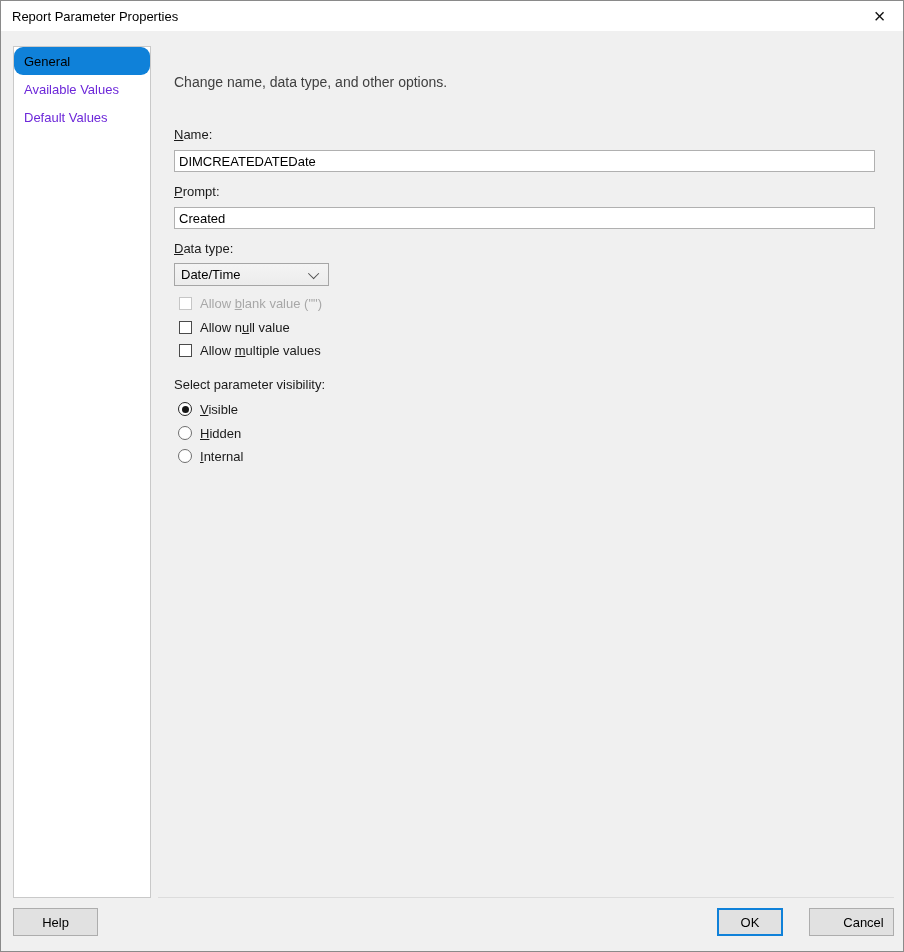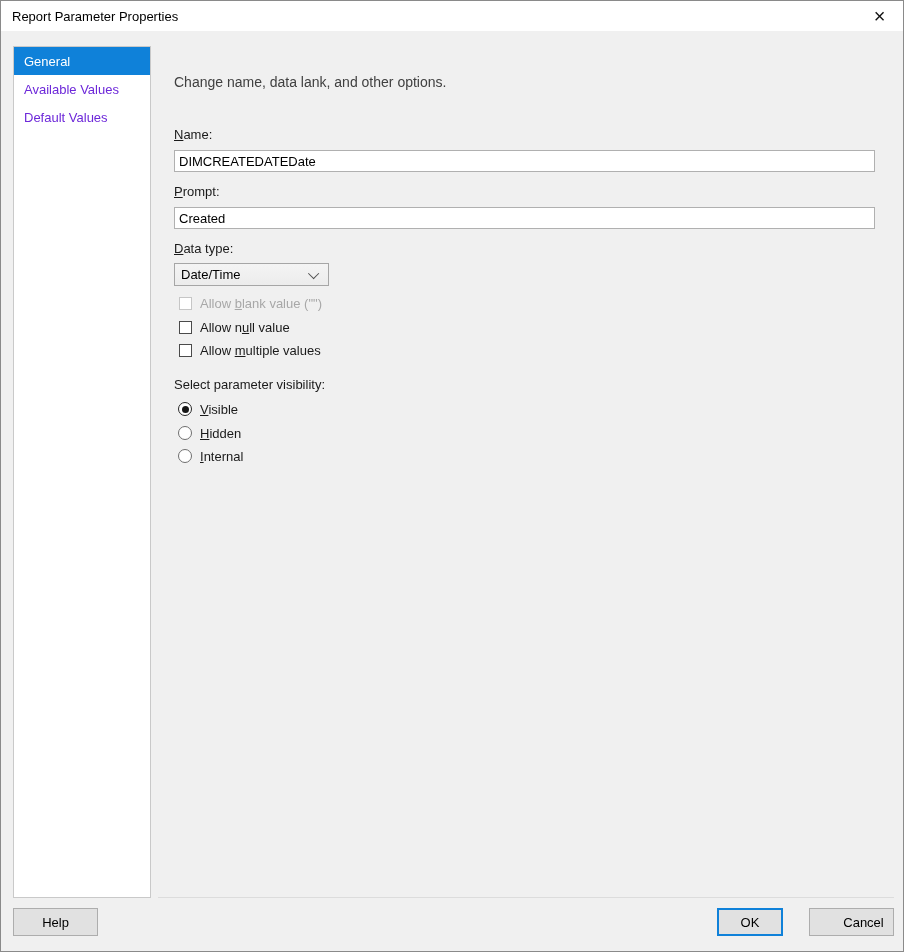--- a/index.html
+++ b/index.html
@@ -30,21 +30,21 @@
   
   .sidebar {
     position:absolute; left:12px; top:45px; width:138px; height:852px;
     background:#ffffff; border:1px solid #c9c9c9;
   }
   .side-item {
     height:28px; display:flex; align-items:center;
     padding-left:10px; color:#6d28d9; cursor:default;
   }
   .side-item.selected {
-    background:var(--accent,#0f81d9); color:#ffffff;
+    background:var(--accent,#0f81d9); color:#000000;border-radius:9px;
   }
   
   .heading { position:absolute; left:173px; top:73px; font-size:14px; color:#404040; }
   .field-label { position:absolute; left:173px; font-size:13px; color:#1a1a1a; }
   .text-input {
     position:absolute; left:173px; width:701px; height:22px;
     border:1px solid #b0b0b0; background:#ffffff;
     font-family:inherit; font-size:13px; color:#000; padding:0 4px;
     outline:none;
   }
@@ -117,21 +117,21 @@
       <span>General</span>
     </div>
     <div class="side-item">
       <span>Available Values</span>
     </div>
     <div class="side-item">
       <span>Default Values</span>
     </div>
   </div>
 
-  <div class="heading">Change name, data lank, and other options.</div>
+  <div class="heading">Change name, data type, and other options.</div>
 
   <div class="field-label" style="top:126px;"><u>N</u>ame:</div>
   <input class="text-input" style="top: 149px;" type="text" value="DIMCREATEDATEDate">
 
   <div class="field-label" style="top:183px;"><u>P</u>rompt:</div>
   <input class="text-input" style="top: 206px;" type="text" value="Created">
 
   <div class="field-label" style="top:240px;"><u>D</u>ata type:</div>
   <div class="combo">
     <span class="combo-value">Date/Time</span>

